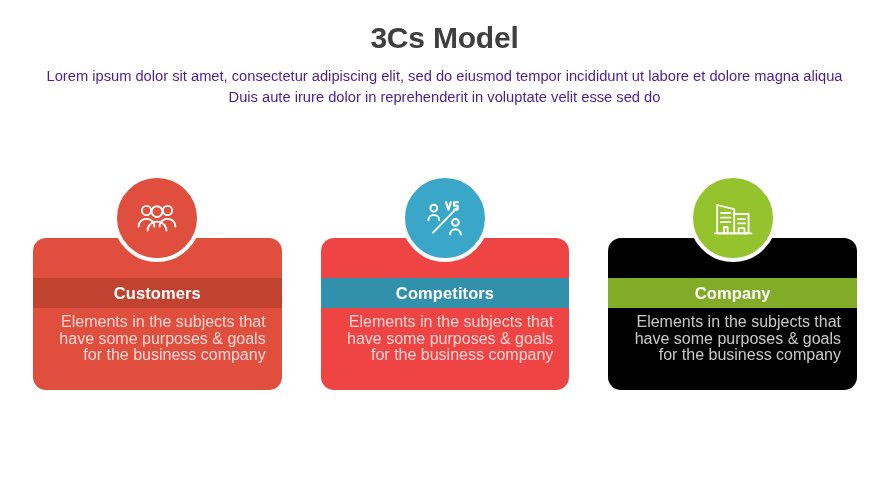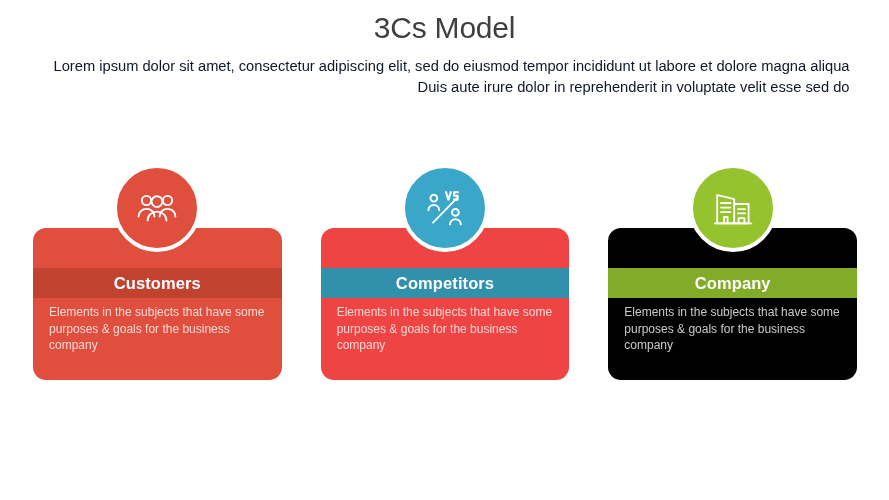--- a/index.html
+++ b/index.html
@@ -18,42 +18,42 @@
   
   .header {
     position: absolute;
     left: 0;
     top: 0;
     width: 889px;
     text-align: center;
   }
   .page-title {
     margin: 0;
-    padding-top: 9px;
+    padding-top: 19px;
     font-size: 30px;
-    font-weight: normal;
+    font-weight: bold;
     color: #3f3f3f;
     letter-spacing: -0.2px;
     line-height: 1.25;
   }
   .page-subtitle {
     margin: 0 auto;
     padding-top: 9px;
     width: 810px;
     font-size: 14.7px;
     line-height: 21px;
     color: #8d8f93;
     font-weight: 400;
   }
 
   
   .cards {
     position: absolute;
     left: 33px;
-    top: 228px;
+    top: 238px;
     width: 824px;
     height: 152px;
     display: flex;
     justify-content: space-between;
     gap: 39px;
   }
   .card {
     position: relative;
     width: 267px;
     height: 152px;
@@ -84,22 +84,22 @@
     color: #ffffff;
     font-size: 16.5px;
     font-weight: bold;
     letter-spacing: 0.1px;
   }
   .card-desc {
     position: absolute;
     left: 16px;
     right: 16px;
     top: 76px;
-    text-align: left;
-    font-size: 12px;
+    text-align: right;
+    font-size: 16px;
     line-height: 16.5px;
     color: rgba(255,255,255,0.78);
   }
 
   
   .icon-circle {
     position: absolute;
     left: 50%;
     top: -64px;
     transform: translateX(-50%);
@@ -117,21 +117,21 @@
     display: block;
   }
 
   
 </style>
 </head>
 <body>
 
 <div class="header">
   <h1 class="page-title" style="color: rgb(63, 63, 63);">3Cs Model</h1>
-  <p class="page-subtitle" style="color: #0f172a; text-align: right;">Lorem ipsum dolor sit amet, consectetur adipiscing elit, sed do eiusmod tempor incididunt ut labore et dolore magna aliqua Duis aute irure dolor in reprehenderit in voluptate velit esse sed do</p>
+  <p class="page-subtitle" style="color: #4c1d95;">Lorem ipsum dolor sit amet, consectetur adipiscing elit, sed do eiusmod tempor incididunt ut labore et dolore magna aliqua Duis aute irure dolor in reprehenderit in voluptate velit esse sed do</p>
 </div>
 
 <div class="cards">
 
   <div class="card">
     <div class="card-body" style="background: rgb(224, 78, 62);">
       <div class="card-band" style="background: rgb(192, 66, 47);"></div>
       <div class="card-title">Customers</div>
       <div class="card-desc">Elements in the subjects that have  some purposes &amp; goals for the  business company</div>
     </div>

